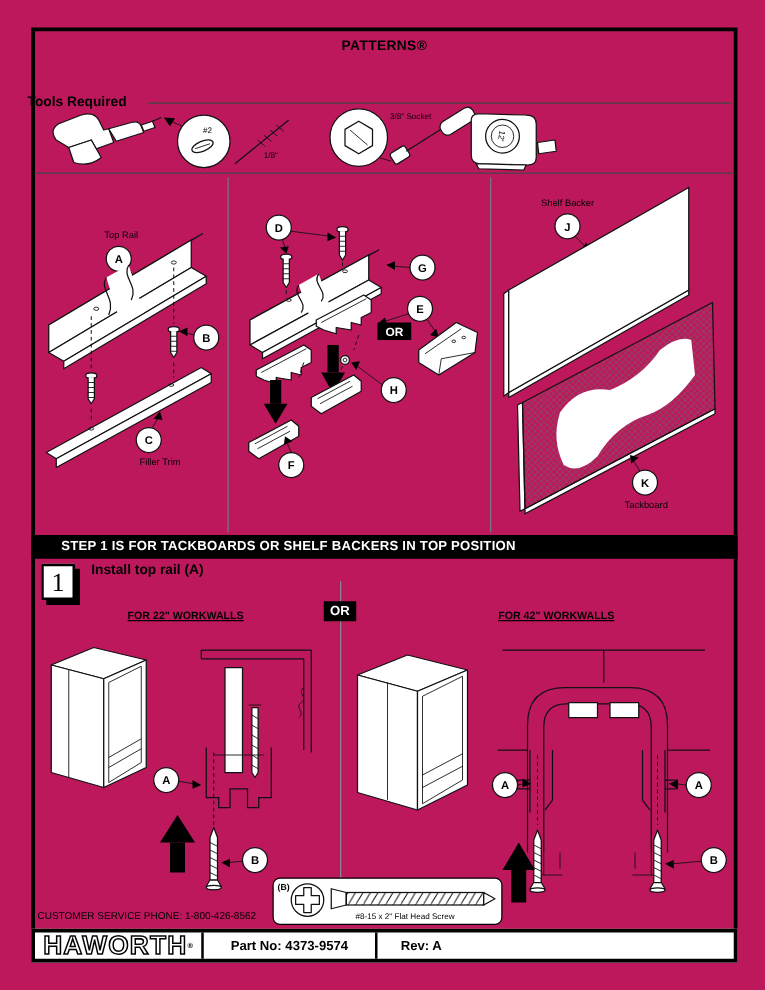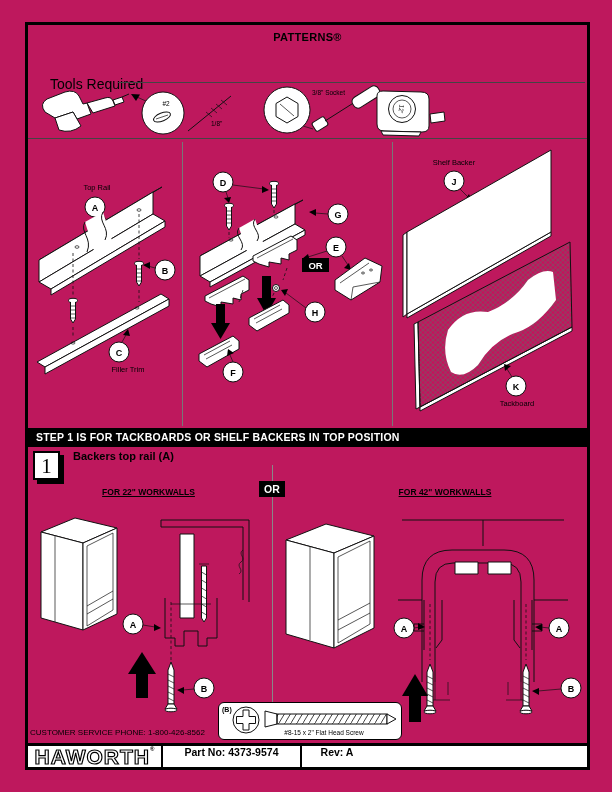--- a/index.html
+++ b/index.html
@@ -4,32 +4,32 @@
 <style>
 *{margin:0;padding:0;box-sizing:border-box}
 html,body{background:#fff}
 body{width:612px;height:792px;font-family:"Liberation Sans","DejaVu Sans",sans-serif;color:#000}
 .page{position:relative;width:612px;height:792px;background:#be185d;overflow:hidden}
 .frame{position:absolute;left:25px;top:22px;width:565px;height:748px;border:3px solid #000}
 .hdr{position:absolute;left:25px;width:565px;text-align:center}
 .brand{top:31px;font-size:11px;font-weight:bold;letter-spacing:.3px}
 .title{top:48px;font-size:12.5px;font-weight:bold}
 .sub{top:63px;font-size:10px;text-decoration:underline}
-.tools-head{position:absolute;left:50px;top:76px;font-size:14px;font-weight:normal}
+.tools-head{position:absolute;left:22px;top:76px;font-size:11px;font-weight:bold}
 .hline{position:absolute;background:#444;height:1px}
 .vline{position:absolute;background:#777;width:1px}
-.banner{position:absolute;left:25px;top:428px;width:565px;height:19px;background:#000;color:#fff;font-size:10.5px;font-weight:bold;line-height:19px;padding-left:11px;letter-spacing:.2px}
+.banner{position:absolute;left:25px;top:428px;width:565px;height:19px;background:#000;color:#fff;font-size:10.5px;font-weight:bold;line-height:19px;padding-left:24px;letter-spacing:.2px}
 .stepnum{position:absolute;left:33px;top:451px;width:27px;height:29px;background:#fff;border:2px solid #000;box-shadow:4px 4px 0 #000;font-family:"Liberation Serif","DejaVu Serif",serif;font-size:21px;text-align:center;line-height:26px;z-index:3}
 .instr{position:absolute;left:73px;top:450px;font-size:11px;font-weight:bold}
 .colhead{position:absolute;font-size:8.5px;font-weight:bold;text-decoration:underline;text-align:center}
 .orbox{position:absolute;background:#000;color:#fff;font-size:10.5px;font-weight:bold;padding:2px 5px;z-index:3}
 .notebox{position:absolute;left:218px;top:702px;width:184px;height:38px;border:1.5px solid #000;border-radius:6px;background:#fff;z-index:6}
 .phone{position:absolute;left:30px;top:728px;font-size:8px;font-weight:normal}
 .ftable{position:absolute;left:25px;top:743px;width:565px;height:27px;display:flex;border:3px solid #000;background:#fff;z-index:7}
-.fcell{border-left:2px solid #000;display:flex;justify-content:center;font-size:10.5px;font-weight:bold;white-space:nowrap;height:100%}
+.fcell{border-left:2px solid #000;display:flex;align-items:center;justify-content:center;font-size:10.5px;font-weight:bold;white-space:nowrap;height:100%}
 .fcell:first-child{border-left:none}
 .logo{font-size:21px;font-weight:bold;letter-spacing:1px;color:#fff;-webkit-text-stroke:1.2px #000;line-height:1}
 @supports not (-webkit-text-stroke:1px #000){.logo{color:#000}}
 .logo-reg{font-size:6px;color:#000;-webkit-text-stroke:0;vertical-align:top}
 svg.d{position:absolute;overflow:visible}
 svg text{font-family:"Liberation Sans","DejaVu Sans",sans-serif}
 .co{fill:#fff;stroke:#111;stroke-width:1}
 .ct{font-size:9px;text-anchor:middle;fill:#000;font-weight:600}
 .lbl{font-size:7.5px;text-anchor:middle;fill:#000}
 .sm{font-size:6.5px;fill:#000}
@@ -275,21 +275,21 @@
       <text class="ct" x="123" y="249.5">K</text>
       <line class="tn" x1="119" y1="237" x2="114" y2="229"></line>
         <polygon class="blk" points="111,224 118,226 112,231"></polygon>
     </g>
     <text class="lbl" x="124" y="266">Tackboard</text>
   </svg>
 
   <div class="banner">STEP 1 IS FOR TACKBOARDS OR SHELF BACKERS IN TOP POSITION</div>
 
   <div class="stepnum">1</div>
-  <div class="instr">Backers top rail (A)</div>
+  <div class="instr">Install top rail (A)</div>
   <div class="colhead" style="left:25px;top:487px;width:247px">FOR 22" WORKWALLS</div>
   <div class="colhead" style="left:300px;top:487px;width:290px">FOR 42" WORKWALLS</div>
   <div class="vline" style="left:272px;top:465px;height:272px;background:#888"></div>
   <div class="orbox" style="left:259px;top:481px">OR</div>
 
   <svg class="d" style="left:25px;top:500px" width="247" height="240" viewBox="0 0 247 240">
     <g transform="translate(16,18)">
       <polygon class="fw" points="0,14 34,0 76,10 42,25"></polygon>
       <polygon class="fw" points="0,14 42,25 42,112 0,100"></polygon>
       <polygon class="fw" points="42,25 76,10 76,96 42,112"></polygon>

